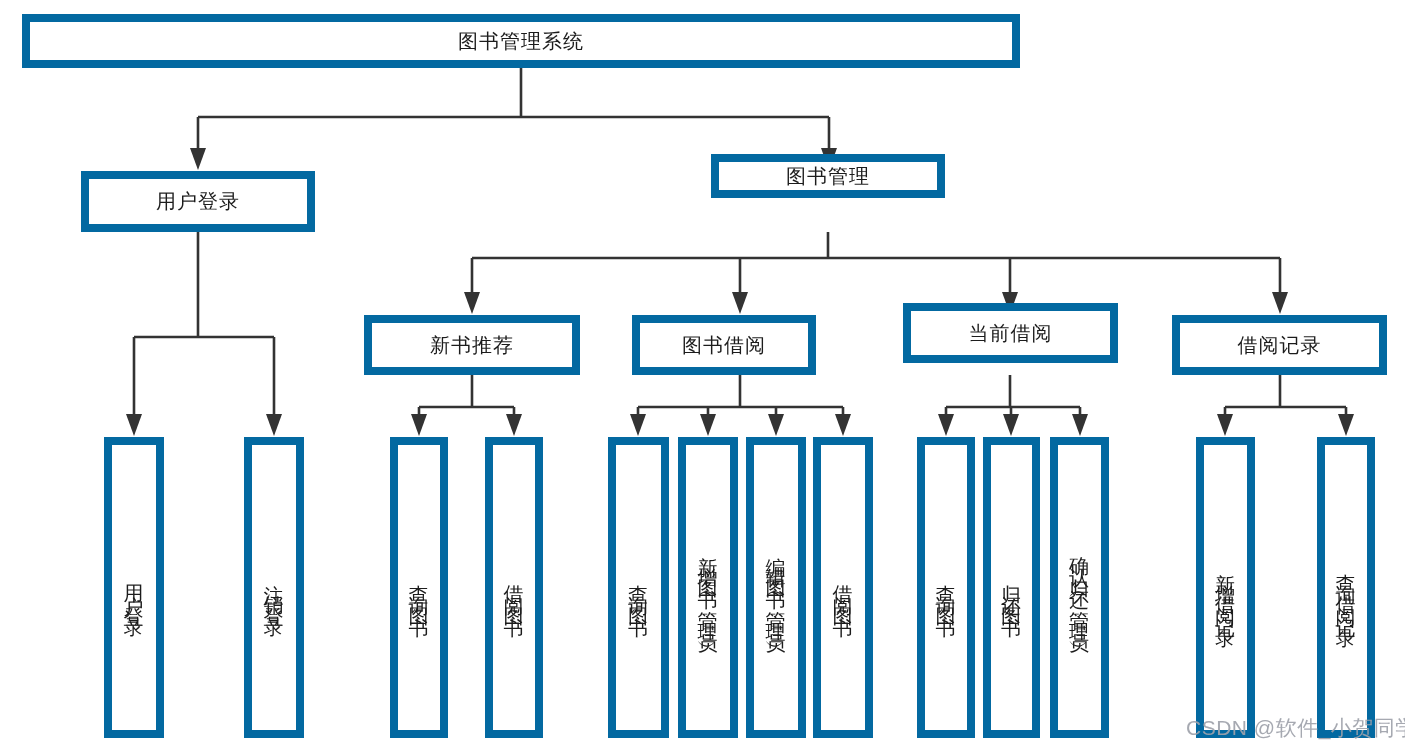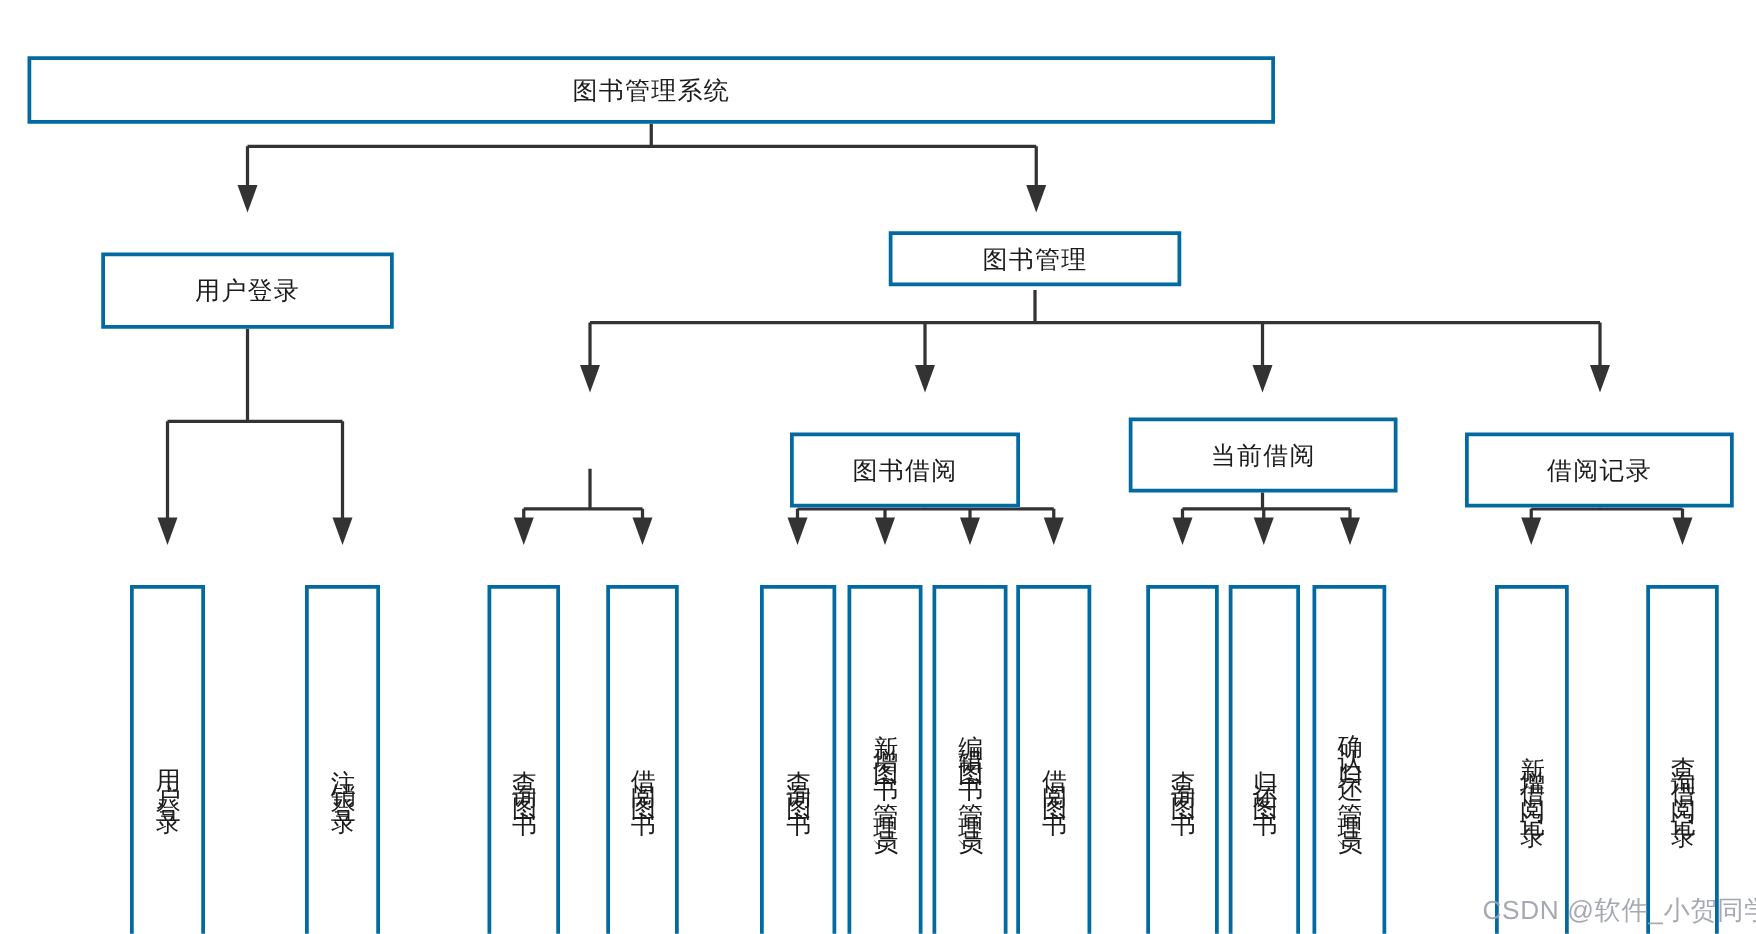--- a/index.html
+++ b/index.html
@@ -15,29 +15,28 @@
     background: #ffffff;
   }
   #connectors {
     position: absolute; left: 0; top: 0;
     width: 1405px; height: 747px;
     pointer-events: none;
   }
   .node {
     position: absolute;
     box-sizing: border-box;
-    border: 3px solid #0369a1;
+    border: 8px solid #0369a1;
     background: #ffffff;
     color: #1c1c1c;
     display: flex;
     align-items: center;
     justify-content: center;
     font-size: 20px;
     z-index: 2;
-    margin-top: 31px;
   }
   .node.h { letter-spacing: 1px; }
   .node.v {
     writing-mode: vertical-rl;
     text-orientation: upright;
     letter-spacing: 11px;
     line-height: 1;
     padding-top: 6px;
   }
   #watermark {
@@ -76,20 +75,21 @@
       <polygon points="1080,436 1072,414 1088,414" fill="#333333"></polygon>
       <polygon points="1225,436 1217,414 1233,414" fill="#333333"></polygon>
       <polygon points="1346,436 1338,414 1354,414" fill="#333333"></polygon>
     </svg>
 
   <div class="node h" style="left:22px; top:14px; width:998px; height:54px">图书管理系统</div>
 
   <div class="node h" style="left:81px; top:171px; width:234px; height:61px">用户登录</div>
   <div class="node h" style="left:711px; top:154px; width:234px; height:44px">图书管理</div>
 
+  <div class="node h" style="left:364px; top:315px; width:216px; height:60px">新书推荐</div>
   <div class="node h" style="left:632px; top:315px; width:184px; height:60px">图书借阅</div>
   <div class="node h" style="left:903px; top:303px; width:215px; height:60px">当前借阅</div>
   <div class="node h" style="left:1172px; top:315px; width:215px; height:60px">借阅记录</div>
 
   <div class="node v" style="left:104px; top:437px; width:60px; height:301px">用户登录</div>
   <div class="node v" style="left:244px; top:437px; width:60px; height:301px">注销登录</div>
 
   <div class="node v" style="left:390px; top:437px; width:58px; height:301px">查询图书</div>
   <div class="node v" style="left:485px; top:437px; width:58px; height:301px">借阅图书</div>
 

